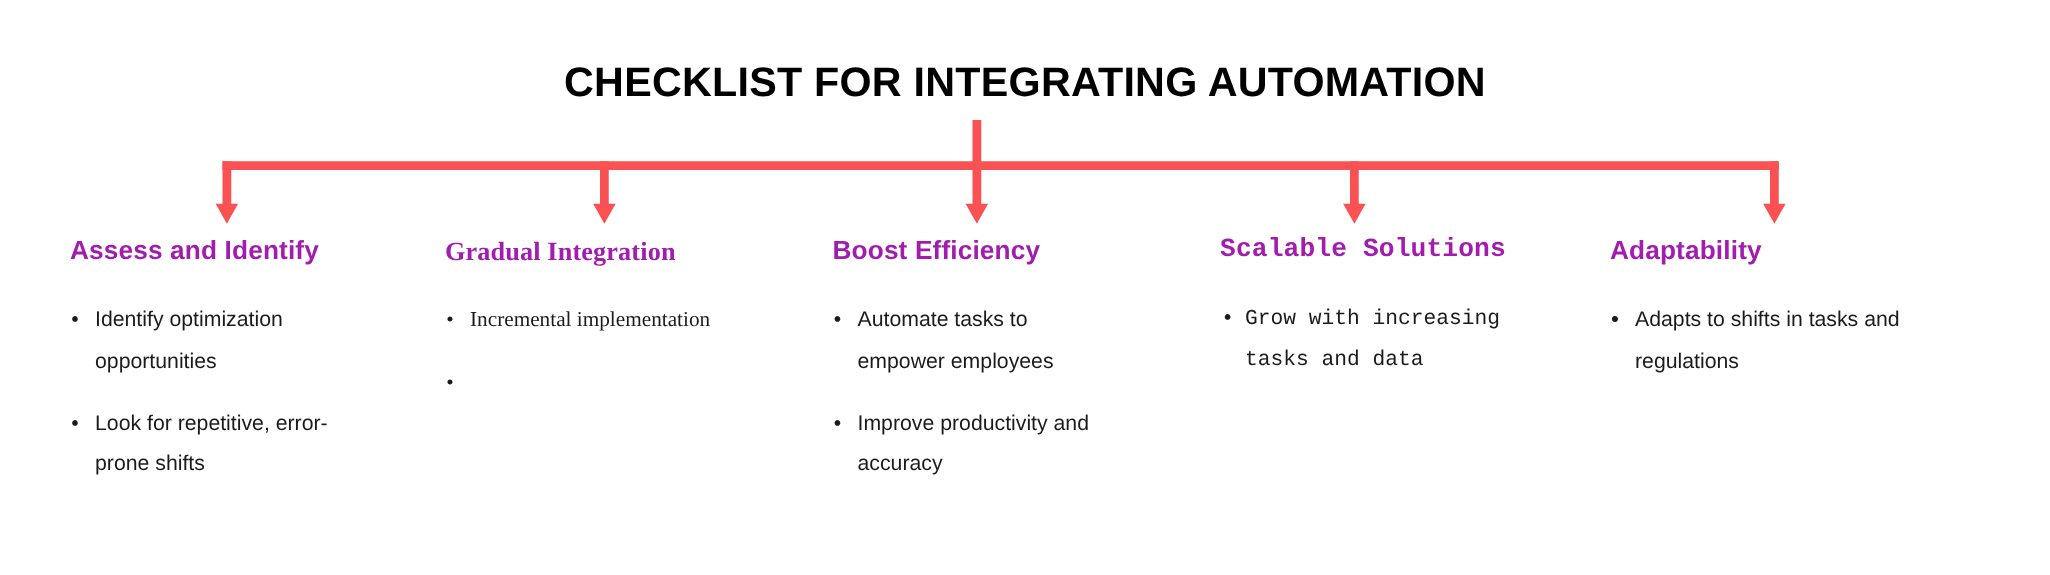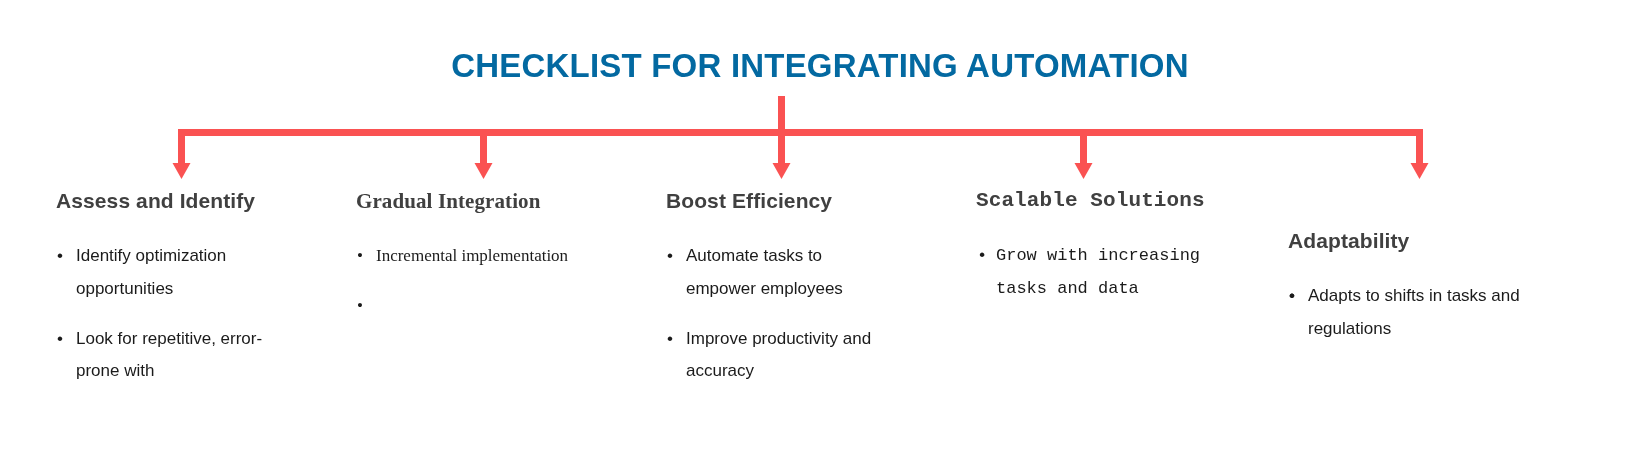--- a/index.html
+++ b/index.html
@@ -25,21 +25,21 @@
   
   .title {
     position: absolute;
     left: 0;
     top: 46px;
     width: 1640px;
     text-align: center;
     font-size: 33px;
     font-weight: 700;
     letter-spacing: 0.2px;
-    color: #0369a1;
+    color: #000000;
     line-height: 1.2;
   }
 
   
   .connector {
     position: absolute;
     left: 0;
     top: 0;
     width: 1640px;
     height: 200px;
@@ -57,26 +57,26 @@
     align-items: flex-start;
   }
   .column {
     box-sizing: border-box;
     padding-right: 24px;
   }
   .col-0 { width: 300px; padding-left: 56px; }
   .col-1 { width: 310px; padding-left: 56px; font-family: Liberation Serif, serif; }
   .col-2 { width: 310px; padding-left: 56px; }
   .col-3 { width: 312px; padding-left: 56px; font-family: Liberation Mono, monospace; }
-  .col-4 { width: 352px; padding-left: 56px; margin-top: 40px; }
+  .col-4 { width: 352px; padding-left: 56px; }
 
   .col-heading {
     font-size: 21px;
     font-weight: 700;
-    color: #404040;
+    color: #a21caf;
     line-height: 1.25;
     margin: 0 0 26px 0;
     letter-spacing: 0.1px;
   }
 
   .bullets {
     list-style: none;
     margin: 0;
     padding: 0;
   }
@@ -141,21 +141,21 @@
 
     <div class="column col-0">
       <div class="col-heading">Assess and Identify</div>
       <ul class="bullets">
         <li class="bullet">
           <span class="dot">•</span>
           <span>Identify optimization opportunities</span>
         </li>
         <li class="bullet">
           <span class="dot">•</span>
-          <span>Look for repetitive, error-prone with</span>
+          <span>Look for repetitive, error-prone shifts</span>
         </li>
       </ul>
     </div>
 
     <div class="column col-1">
       <div class="col-heading">Gradual Integration</div>
       <ul class="bullets">
         <li class="bullet">
           <span class="dot">•</span>
           <span>Incremental implementation</span>

